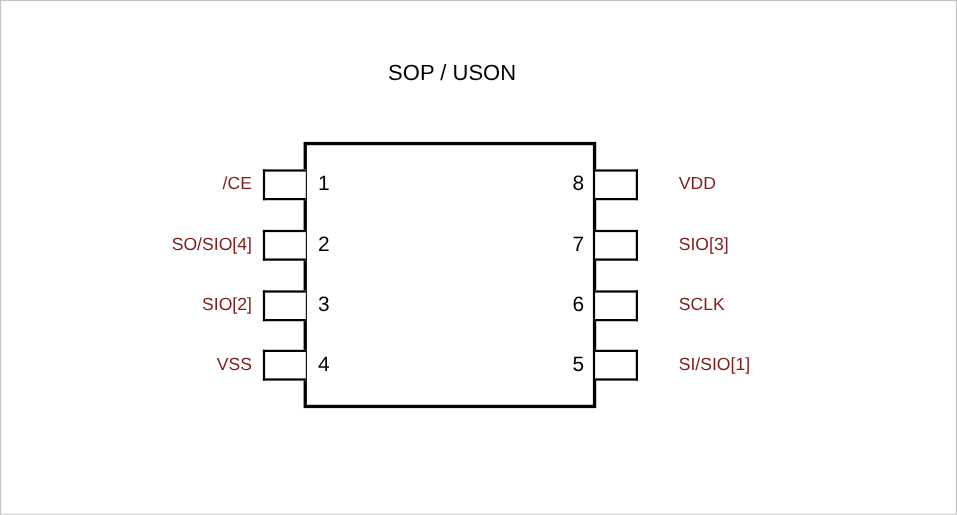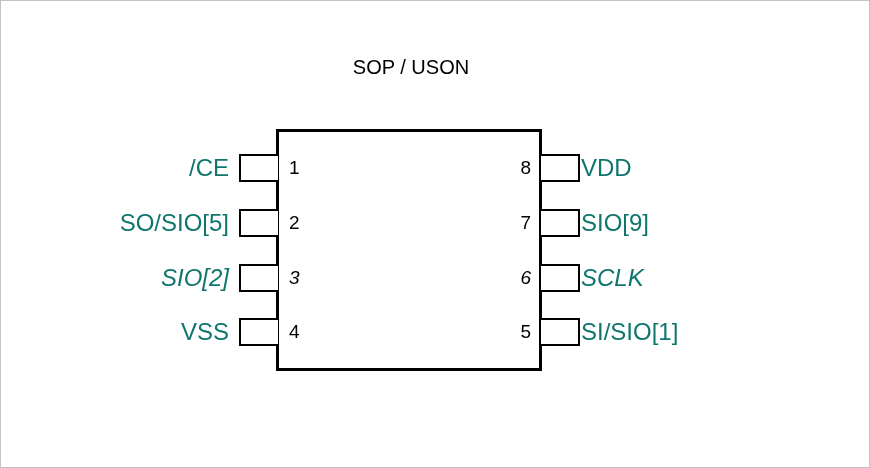--- a/index.html
+++ b/index.html
@@ -54,21 +54,21 @@
   
   .pin-row {
     position: absolute;
     left: 0;
     width: 870px;
     height: 28px;
     z-index: 3;
   }
   .pin-row.r1 { top: 153px; }
   .pin-row.r2 { top: 208px; }
-  .pin-row.r3 { top: 263px; font-style: italic; }
+  .pin-row.r3 { top: 263px; }
   .pin-row.r4 { top: 317px; text-decoration: underline; }
 
   
   .pin-stub {
     position: absolute;
     top: 0;
     width: 39px;
     height: 28px;
     border: 2px solid #000000;
     box-sizing: border-box;
@@ -76,31 +76,31 @@
   }
   .pin-stub.left  { left: 238px;  border-right: none; }
   .pin-stub.right { left: 540px;  border-left: none; }
 
   
   .pin-label {
     position: absolute;
     top: 0;
     height: 28px;
     line-height: 28px;
-    font-size: 24px;
-    color: #0f766e;
+    font-size: 16px;
+    color: #7f1d1d;
     white-space: nowrap;
   }
   .pin-label.left {
     left: 0;
     width: 228px;
     text-align: right;
   }
   .pin-label.right {
-    left: 580px;
+    left: 616px;
     text-align: center;
   }
 
   
   .pin-number {
     position: absolute;
     top: 0;
     height: 28px;
     line-height: 28px;
     font-size: 19px;
@@ -132,27 +132,27 @@
     <span class="pin-label left">/CE</span>
     <span class="pin-stub left"></span>
     <span class="pin-number left">1</span>
 
     <span class="pin-number right">8</span>
     <span class="pin-stub right"></span>
     <span class="pin-label right">VDD</span>
   </div>
 
   <div class="pin-row r2">
-    <span class="pin-label left">SO/SIO[5]</span>
+    <span class="pin-label left">SO/SIO[4]</span>
     <span class="pin-stub left"></span>
     <span class="pin-number left">2</span>
 
     <span class="pin-number right">7</span>
     <span class="pin-stub right"></span>
-    <span class="pin-label right">SIO[9]</span>
+    <span class="pin-label right">SIO[3]</span>
   </div>
 
   <div class="pin-row r3">
     <span class="pin-label left">SIO[2]</span>
     <span class="pin-stub left"></span>
     <span class="pin-number left">3</span>
 
     <span class="pin-number right">6</span>
     <span class="pin-stub right"></span>
     <span class="pin-label right">SCLK</span>

